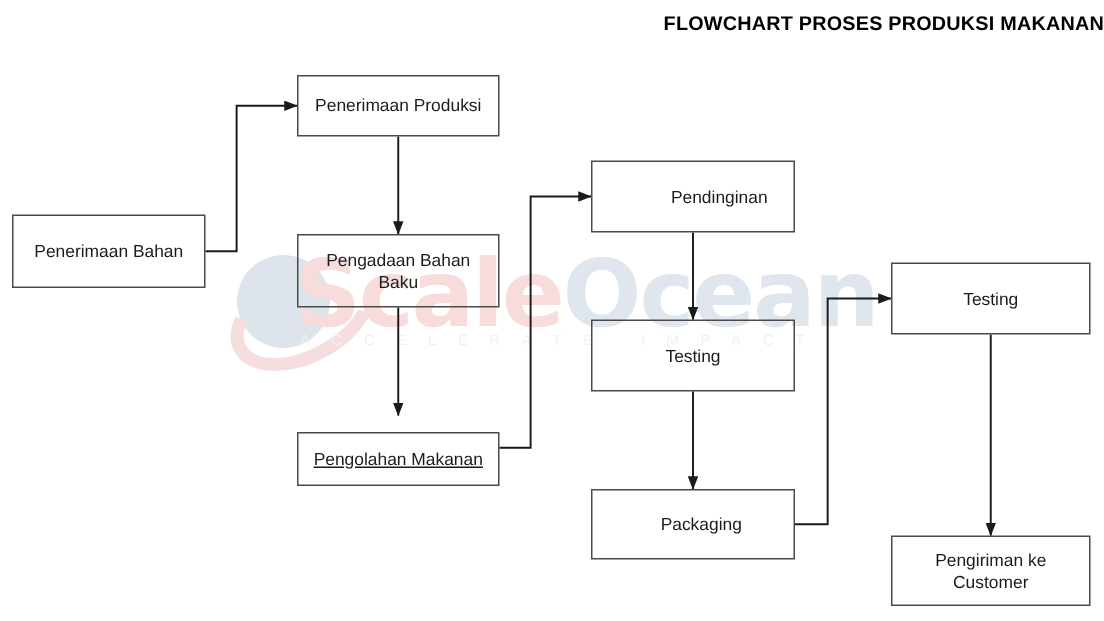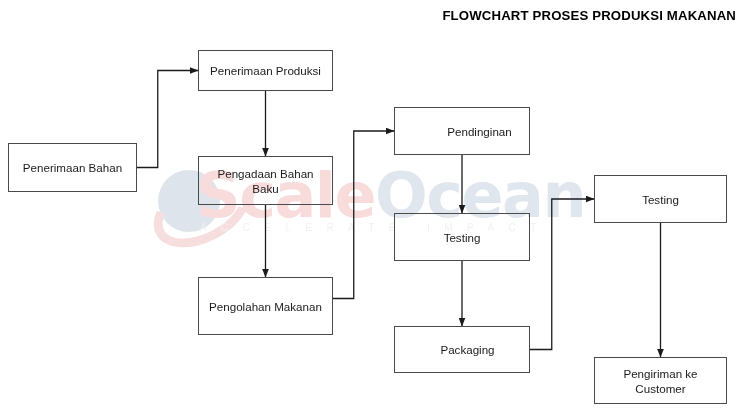--- a/index.html
+++ b/index.html
@@ -159,21 +159,21 @@
       <div class="node" style="left: 8px; top: 143px; width: 129px; height: 49px; border-color: rgb(74, 74, 74);">
         <span class="node-label">Penerimaan Bahan</span>
       </div>
       <div class="node" style="left: 198px; top: 50px; width: 135px; height: 41px; border-color: rgb(74, 74, 74);">
         <span class="node-label">Penerimaan Produksi</span>
       </div>
       <div class="node" style="left: 198px; top: 156px; width: 135px; height: 49px; border-color: rgb(74, 74, 74);">
         <span class="node-label">Pengadaan Bahan
 Baku</span>
       </div>
-      <div class="node" style="left: 198px; top: 277px; width: 135px; height: 58px; border-color: rgb(74, 74, 74);">
+      <div class="node" style="left: 198px; top: 288px; width: 135px; height: 36px; border-color: rgb(74, 74, 74); text-decoration: underline;">
         <span class="node-label">Pengolahan Makanan</span>
       </div>
       <div class="node" style="left: 394px; top: 107px; width: 136px; height: 48px; border-color: rgb(74, 74, 74); padding-left: 35px;">
         <span class="node-label">Pendinginan</span>
       </div>
       <div class="node" style="left: 394px; top: 213px; width: 136px; height: 48px; border-color: rgb(74, 74, 74);">
         <span class="node-label">Testing</span>
       </div>
       <div class="node" style="left: 394px; top: 326px; width: 136px; height: 47px; border-color: rgb(74, 74, 74); padding-left: 11px;">
         <span class="node-label">Packaging</span>

